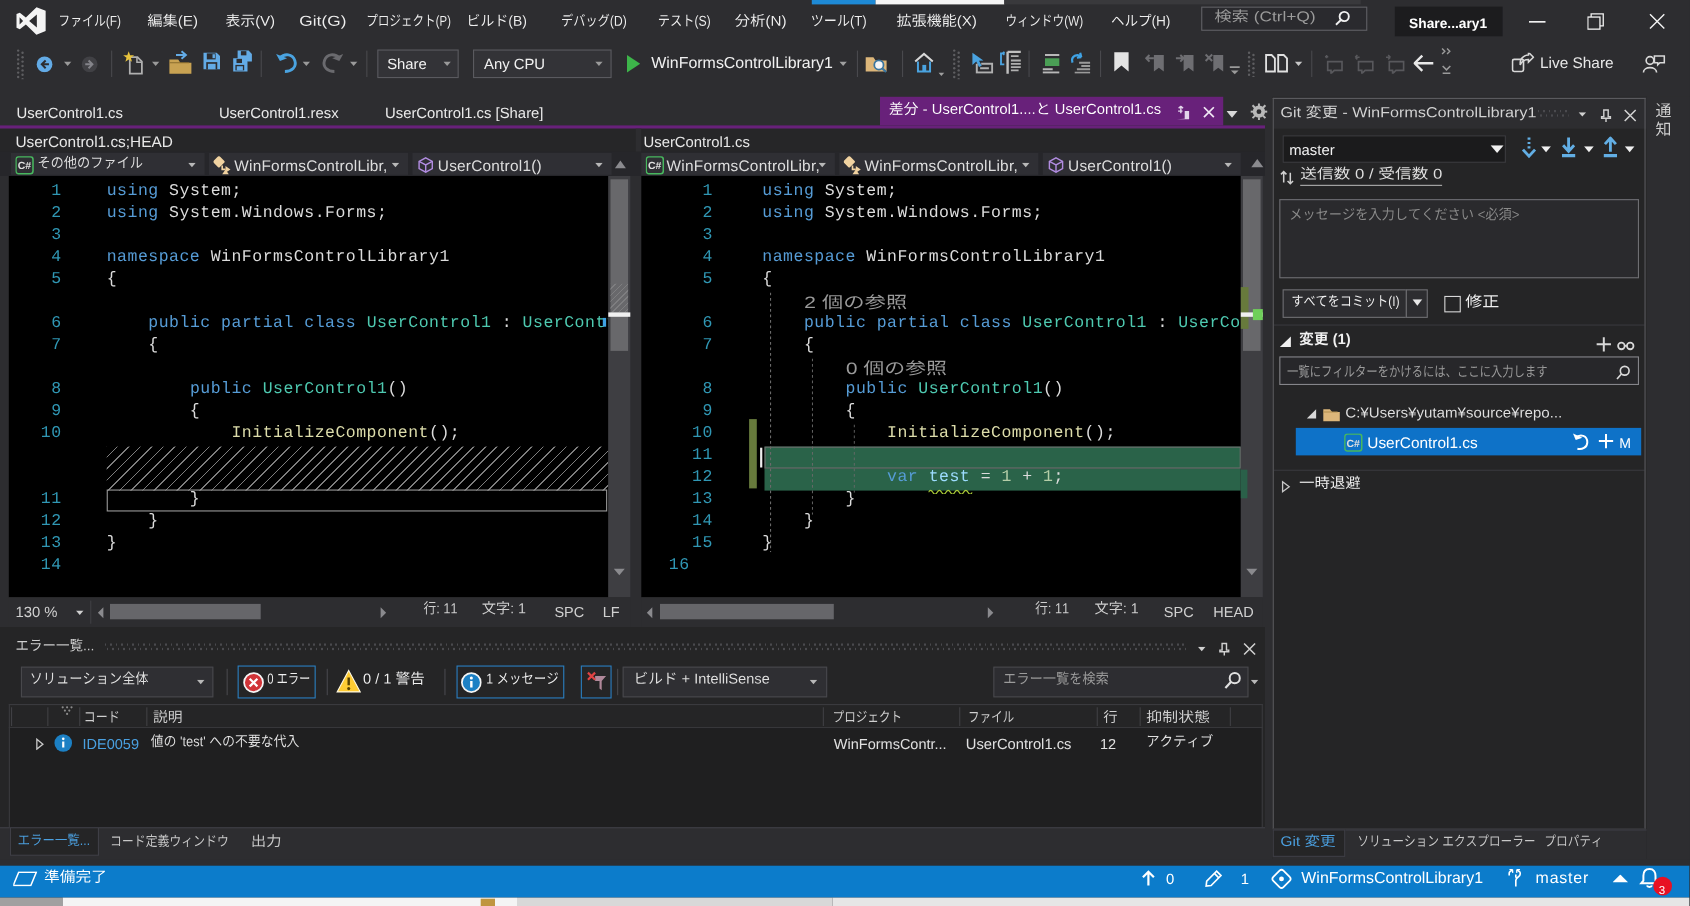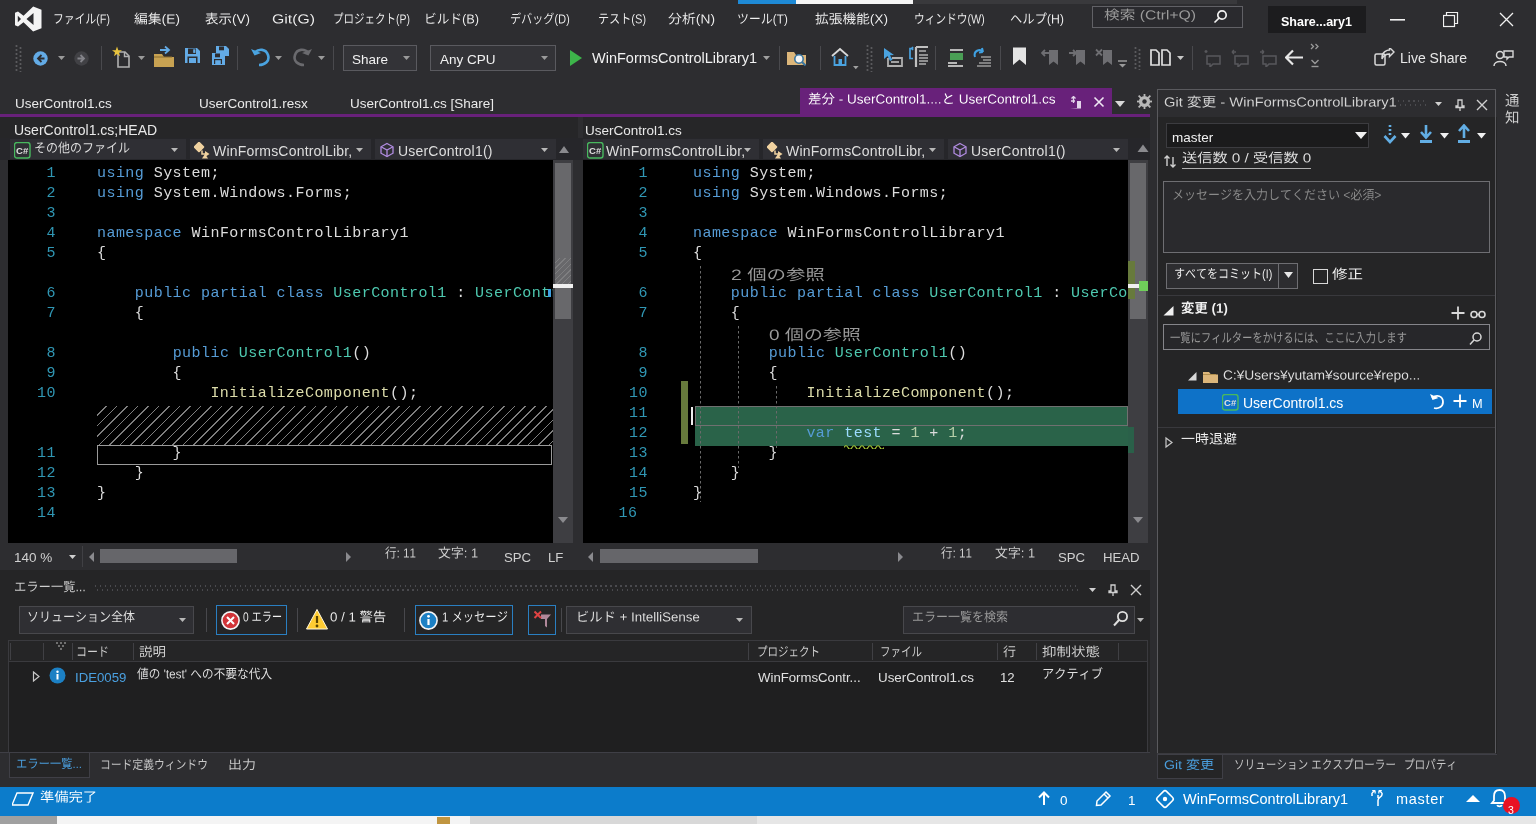--- a/index.html
+++ b/index.html
@@ -994,21 +994,21 @@
 <div class="a" style="left:693px;top:445px;font:15px 'Liberation Mono';letter-spacing:0.45px;white-space:pre;width:435px;overflow:hidden;"><span style="color:#dcdcdc">&nbsp;&nbsp;&nbsp;&nbsp;&nbsp;&nbsp;&nbsp;&nbsp;}</span></div>
 <div class="a" style="left:608px;top:465px;">
     <div style="width:40px;text-align:right;font:15px 'Liberation Mono';letter-spacing:0.45px;color:#3097b4">14</div>
   </div>
 <div class="a" style="left:693px;top:465px;font:15px 'Liberation Mono';letter-spacing:0.45px;white-space:pre;width:435px;overflow:hidden;"><span style="color:#dcdcdc">&nbsp;&nbsp;&nbsp;&nbsp;}</span></div>
 <div class="a" style="left:608px;top:485px;">
     <div style="width:40px;text-align:right;font:15px 'Liberation Mono';letter-spacing:0.45px;color:#3097b4">15</div>
   </div>
 <div class="a" style="left:693px;top:485px;font:15px 'Liberation Mono';letter-spacing:0.45px;white-space:pre;width:435px;overflow:hidden;"><span style="color:#dcdcdc">}</span></div>
 <div class="a" style="left:608px;top:505px;">
-    <div style="width:40px;text-align:center;font:15px 'Liberation Mono';letter-spacing:0.45px;color:#3097b4">16</div>
+    <div style="width:40px;text-align:left;font:15px 'Liberation Mono';letter-spacing:0.45px;color:#3097b4">16</div>
   </div>
 <div class="a" style="left:608px;top:405px;">
     <div style="width:40px;text-align:right;font:15px 'Liberation Mono';letter-spacing:0.45px;color:#3097b4">11</div>
   </div>
 <div class="a" style="left:608px;top:425px;">
     <div style="width:40px;text-align:right;font:15px 'Liberation Mono';letter-spacing:0.45px;color:#3097b4">12</div>
   </div>
 <div class="a" style="left:693px;top:425px;font:15px 'Liberation Mono';letter-spacing:0.45px;white-space:pre;"><span style="color:#dcdcdc">&nbsp;&nbsp;&nbsp;&nbsp;&nbsp;&nbsp;&nbsp;&nbsp;&nbsp;&nbsp;&nbsp;&nbsp;</span><span style="color:#569cd6">var</span><span style="color:#dcdcdc">&nbsp;</span><span style="color:#9cdcfe">test</span><span style="color:#dcdcdc">&nbsp;=&nbsp;</span><span style="color:#b5cea8">1</span><span style="color:#dcdcdc">&nbsp;+&nbsp;</span><span style="color:#b5cea8">1</span><span style="color:#dcdcdc">;</span></div>
 <div class="a" style="left:844px;top:443px;">
     <svg width="40" height="6" style="display:block">
@@ -1056,21 +1056,21 @@
 <div class="a" style="left:1128px;top:284px;width:20px;height:4px;background:#f0f0f0;"></div>
 <div class="a" style="left:1139px;top:281px;width:9px;height:10px;background:#6fcf5a;"></div>
 <div class="a" style="left:1128px;top:427px;width:6px;height:26px;background:#2a6049;"></div>
 <div class="a" style="left:1131px;top:514px;">
     <svg width="14" height="12" style="display:block;">
       <path d="M2 3 L12 3 L7 9 Z" fill="#8a8a8e"></path>
     </svg>
   </div>
 <div class="a" style="left:8px;top:543px;width:565px;height:27px;background:#2d2d30;"></div>
 <div class="a" style="left:583px;top:543px;width:565px;height:27px;background:#2d2d30;"></div>
-<div class="a" style="left:14px;top:548px;"><span style="font:13.5px 'Liberation Sans';color:#d0d0d0; white-space:pre">140 %</span></div>
+<div class="a" style="left:14px;top:548px;"><span style="font:13.5px 'Liberation Sans';color:#d0d0d0; white-space:pre">130 %</span></div>
 <div class="a" style="left:82px;top:546px;width:1px;height:21px;background:#404044;"></div>
 <div class="a" style="left:68.5px;top:555.0px;">
     <svg width="8" height="5" style="display:block;">
       <path d="M0 0 L7.0 0 L3.5 4.0 Z" fill="#d0d0d0"></path>
     </svg>
   </div>
 <div class="a" style="left:86px;top:551px;">
     <svg width="12" height="12" style="display:block;">
       <path d="M8 1 L3 6 L8 11 Z" fill="#8a8a8e"></path>
     </svg>

